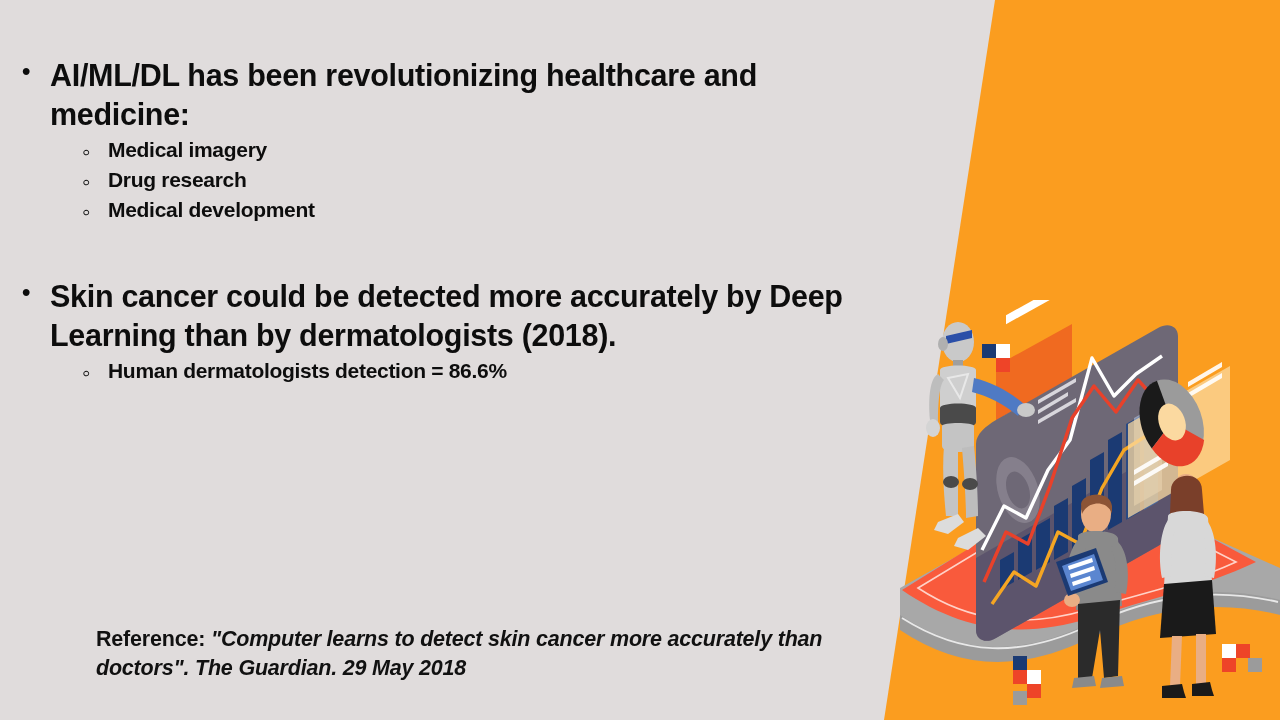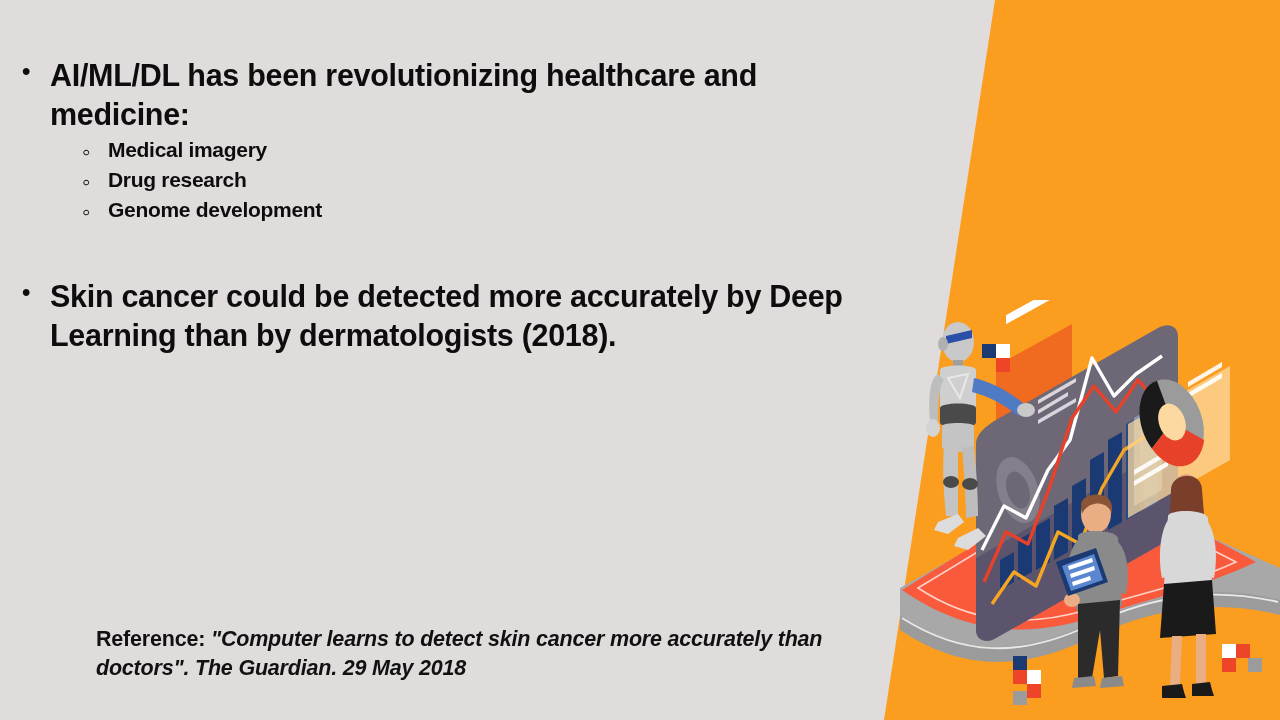--- a/index.html
+++ b/index.html
@@ -122,32 +122,33 @@
   <div class="bg-orange"></div>
 
   <div class="content">
     <ul class="lvl1">
 
       <li class="b1">
         <span class="b1-text">AI/ML/DL has been revolutionizing healthcare and medicine:</span>
         <ul class="lvl2">
           <li class="b2">Medical imagery</li>
           <li class="b2">Drug research</li>
-          <li class="b2">Genome development</li>
+          <li class="b2">Medical development</li>
         </ul>
       </li>
 
       <div class="gap-md"></div>
 
 
       <div class="gap-md"></div>
 
       <li class="b1">
         <span class="b1-text">Skin cancer could be detected more accurately by Deep Learning than by dermatologists (2018).</span>
         <ul class="lvl2">
+          <li class="b2">Human dermatologists detection = 86.6%</li>
         </ul>
       </li>
 
     </ul>
   </div>
 
   <div class="reference">
     <span class="ref-label">Reference: </span><span>"Computer learns to detect skin cancer more accurately than doctors". The Guardian. 29 May 2018</span>
   </div>
 

